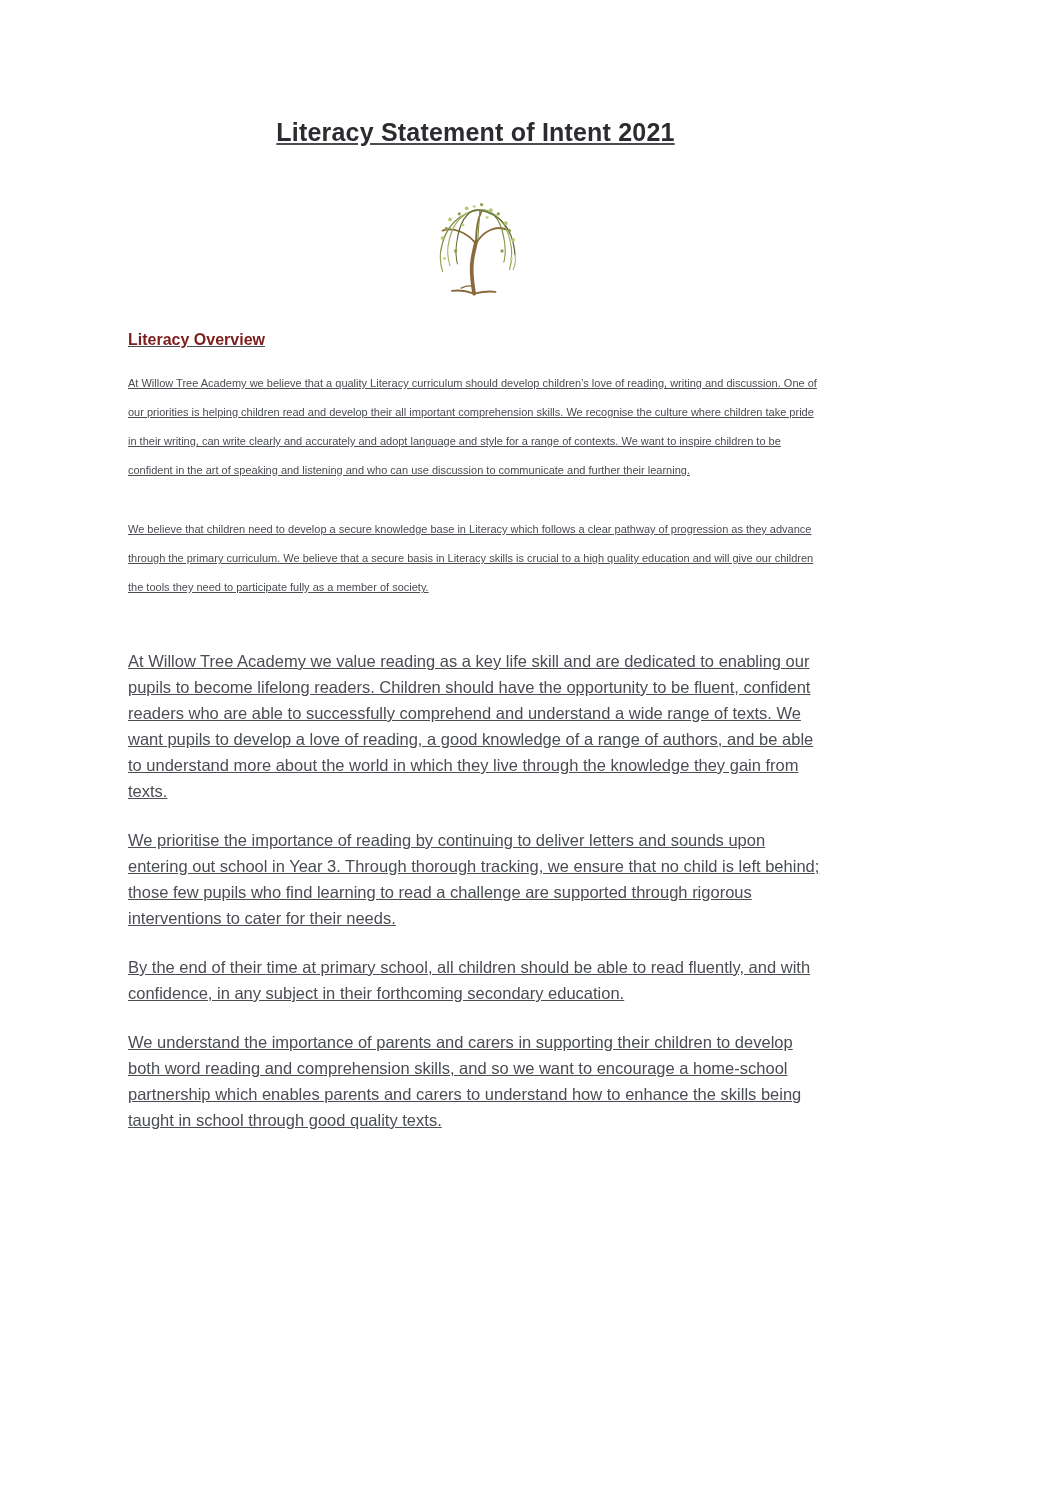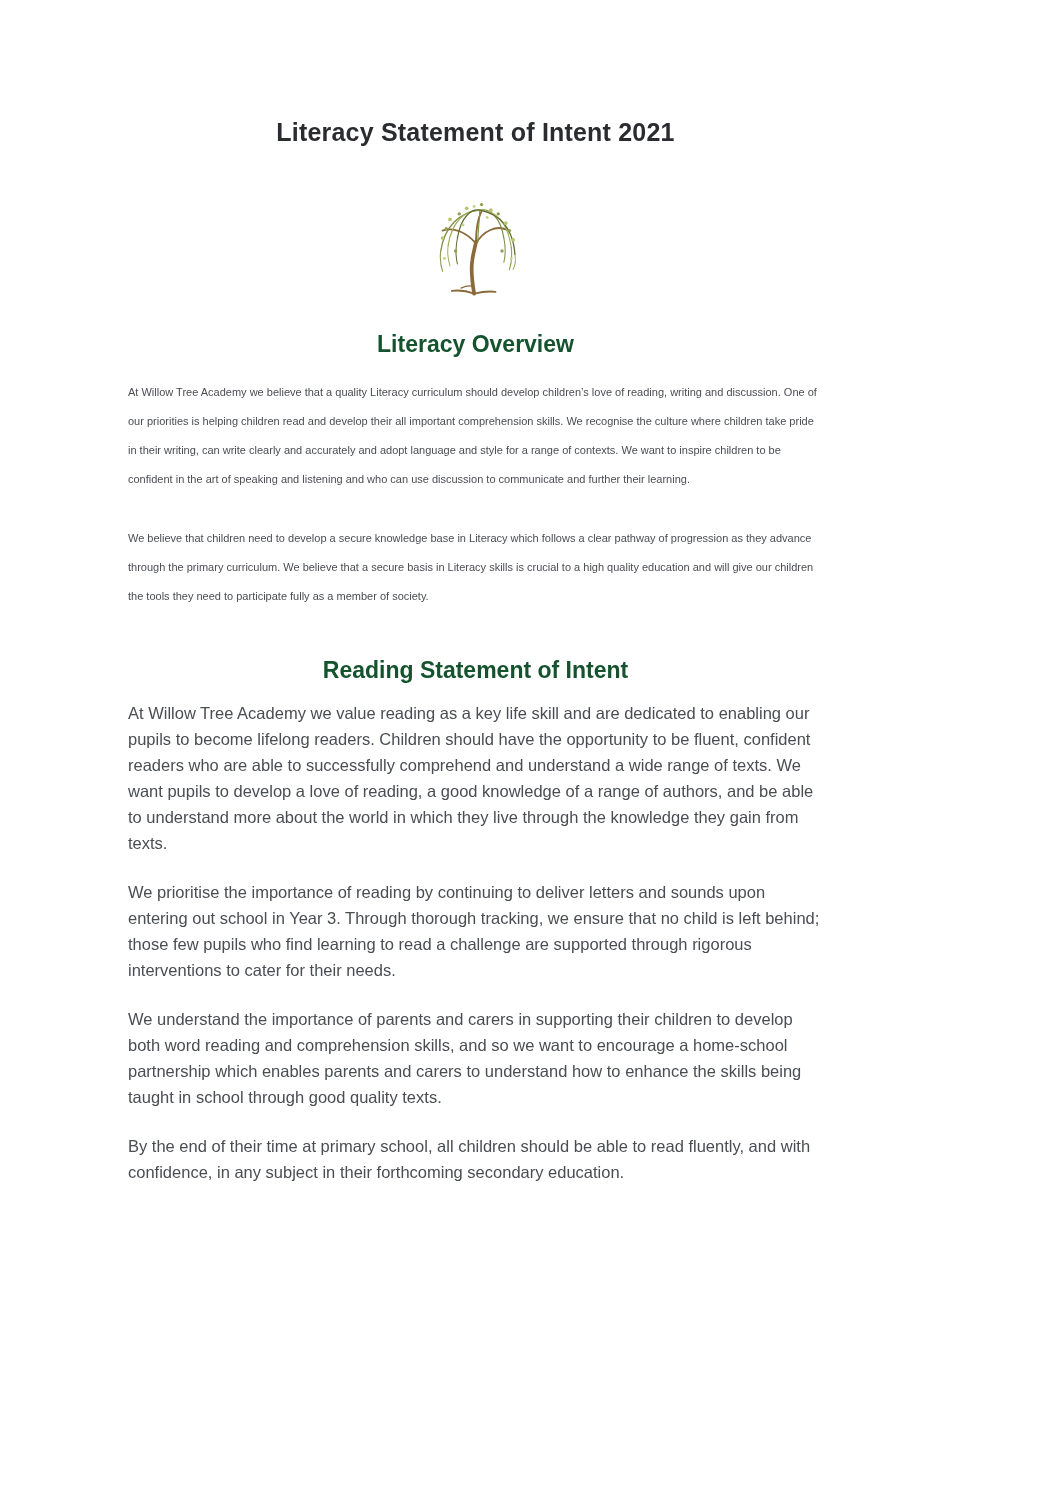--- a/index.html
+++ b/index.html
@@ -10,40 +10,40 @@
   .page {
     position: relative;
     width: 878px;
     height: 1497px;
     background: #ffffff;
     box-sizing: border-box;
     padding: 118px 55px 0 128px;
     font-family: "Liberation Sans", "DejaVu Sans", sans-serif;
     color: #4a4d52;
     overflow: hidden;
+    text-decoration: underline;
   }
   .doc-title {
     margin: 0 0 26px 0;
     text-align: center;
     font-size: 25px;
     font-weight: 700;
     color: #2b2c2f;
     letter-spacing: 0.2px;
   }
   .tree-wrap {
     text-align: center;
     margin: 0 0 26px 0;
     height: 132px;
   }
   .section-heading {
     margin: 0;
-    font-size: 23px;
+    font-size: 16px;
     font-weight: 700;
-    color: #14532d;
-    text-align: center;
+    color: #7f1d1d;
   }
   .section-1 .section-heading { margin-bottom: 20px; }
   .section-2 .section-heading { margin-bottom: 14px; }
   .section-1 { margin-top: 14px; }
   .section-1 p {
     margin: 0 0 30px 0;
     font-size: 11px;
     line-height: 29px;
     font-weight: 400;
   }
@@ -118,20 +118,19 @@
     </svg>
   </div>
 
   <div class="section-1">
     <h2 class="section-heading">Literacy Overview</h2>
     <p>At Willow Tree Academy we believe that a quality Literacy curriculum should develop children’s love of reading, writing and discussion. One of our priorities is helping children read and develop their all important comprehension skills. We recognise the culture where children take pride in their writing, can write clearly and accurately and adopt language and style for a range of contexts. We want to inspire children to be confident in the art of speaking and listening and who can use discussion to communicate and further their learning.</p>
     <p>We believe that children need to develop a secure knowledge base in Literacy which follows a clear pathway of progression as they advance through the primary curriculum. We believe that a secure basis in Literacy skills is crucial to a high quality education and will give our children the tools they need to participate fully as a member of society.</p>
   </div>
 
   <div class="section-2">
-    <h2 class="section-heading">Reading Statement of Intent</h2>
     <p>At Willow Tree Academy we value reading as a key life skill and are dedicated to enabling our pupils to become lifelong readers. Children should have the opportunity to be fluent, confident readers who are able to successfully comprehend and understand a wide range of texts. We want pupils to develop a love of reading, a good knowledge of a range of authors, and be able to understand more about the world in which they live through the knowledge they gain from texts.</p>
     <p>We prioritise the importance of reading by continuing to deliver letters and sounds upon entering out school in Year 3. Through thorough tracking, we ensure that no child is left behind; those few pupils who find learning to read a challenge are supported through rigorous interventions to cater for their needs.</p>
+    <p>By the end of their time at primary school, all children should be able to read fluently, and with confidence, in any subject in their forthcoming secondary education.</p>
     <p>We understand the importance of parents and carers in supporting their children to develop both word reading and comprehension skills, and so we want to encourage a home-school partnership which enables parents and carers to understand how to enhance the skills being taught in school through good quality texts.</p>
-    <p>By the end of their time at primary school, all children should be able to read fluently, and with confidence, in any subject in their forthcoming secondary education.</p>
   </div>
 
 </div>
 
 </body></html>

